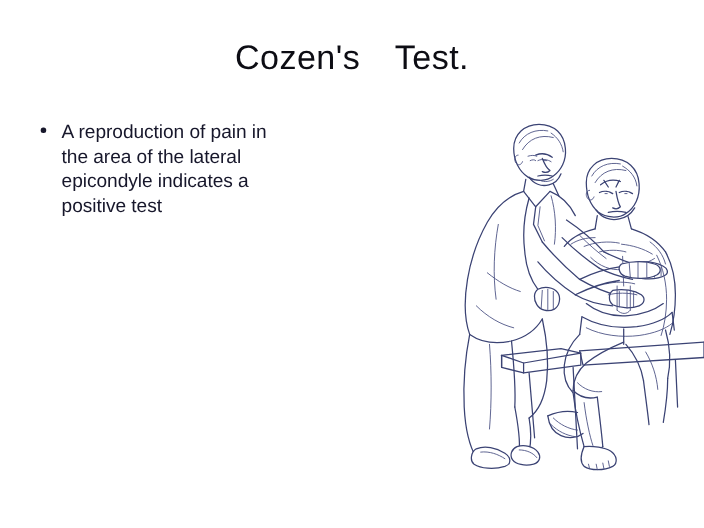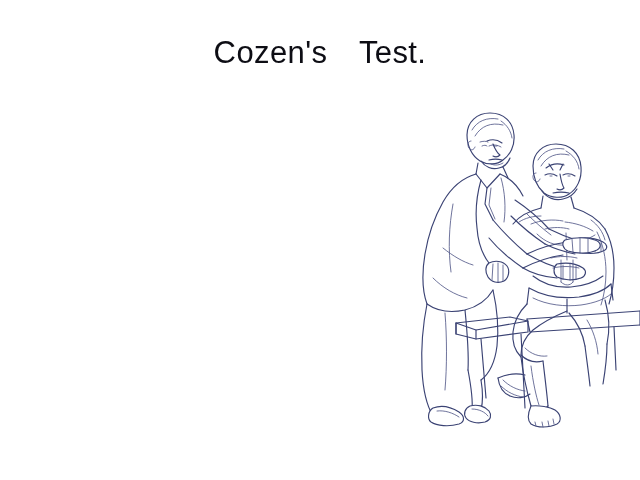--- a/index.html
+++ b/index.html
@@ -99,20 +99,27 @@
 </head>
 <body>
 
 <div id="slide">
 
   <div id="slide-title">Cozen's  Test.</div>
 
   <div id="body-column">
 
 
+    <div class="bullet-item">
+      <span class="bullet-marker"></span>
+      <span class="bullet-text">A reproduction of pain in
+the area of the  lateral
+epicondyle  indicates a
+positive  test</span>
+    </div>
 
   </div>
 
   <div id="illustration">
     <svg viewBox="0 0 225 325" xmlns="http://www.w3.org/2000/svg" aria-hidden="true">
 
       <g>
 
         <path class="ink" d="M112 211 L225 203"></path>
         <path class="ink" d="M112 211 L115 224 L225 217"></path>

